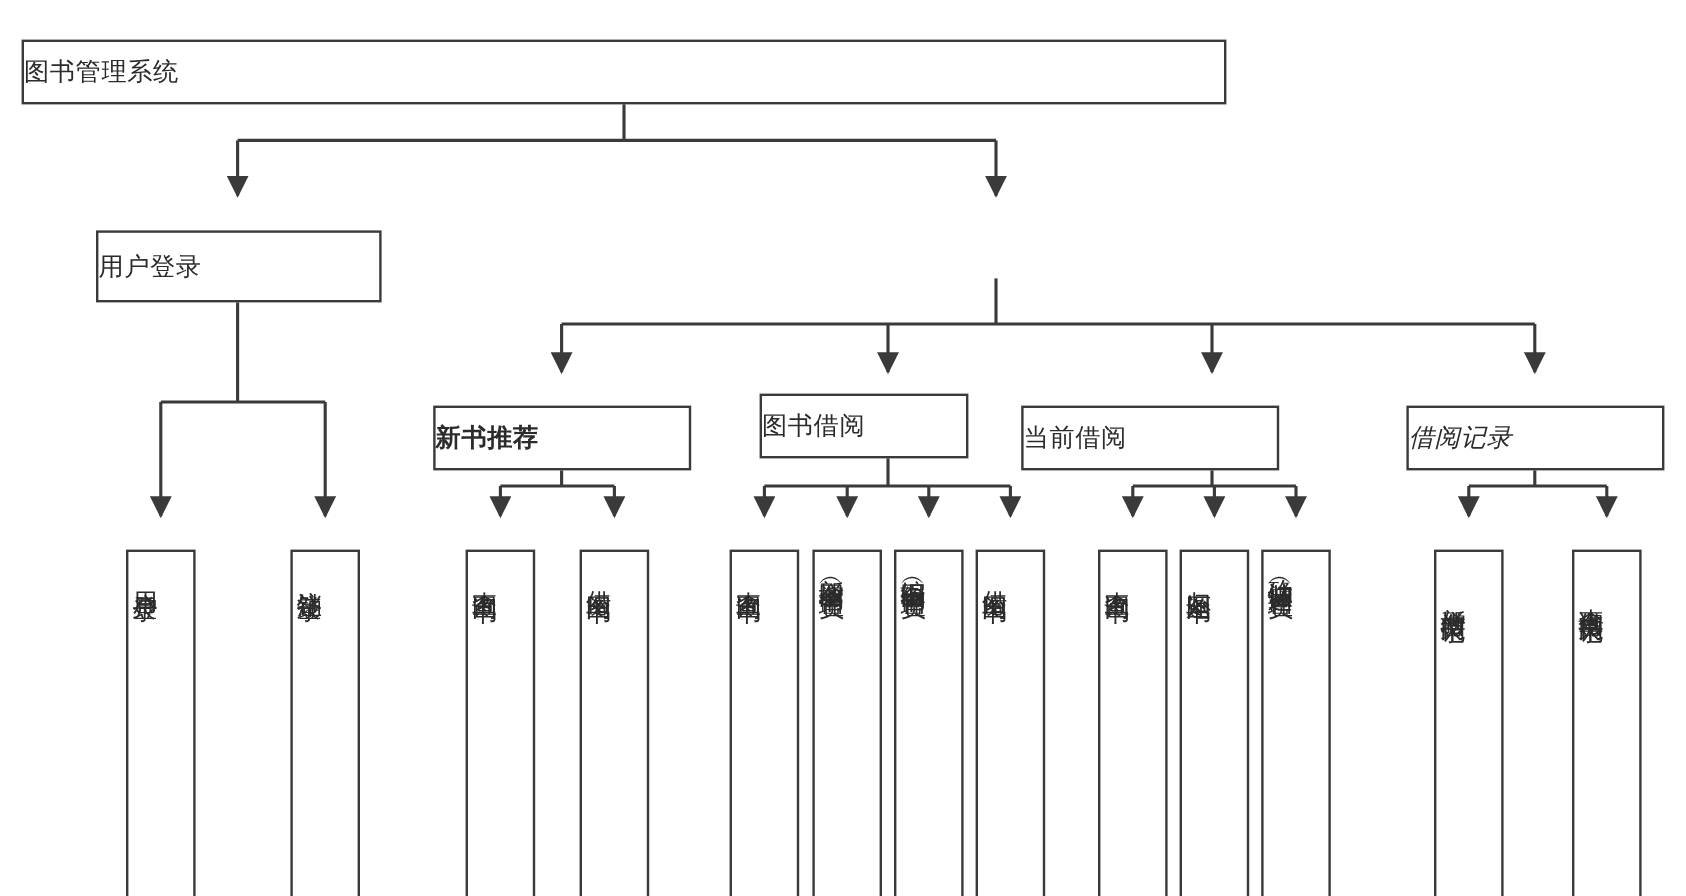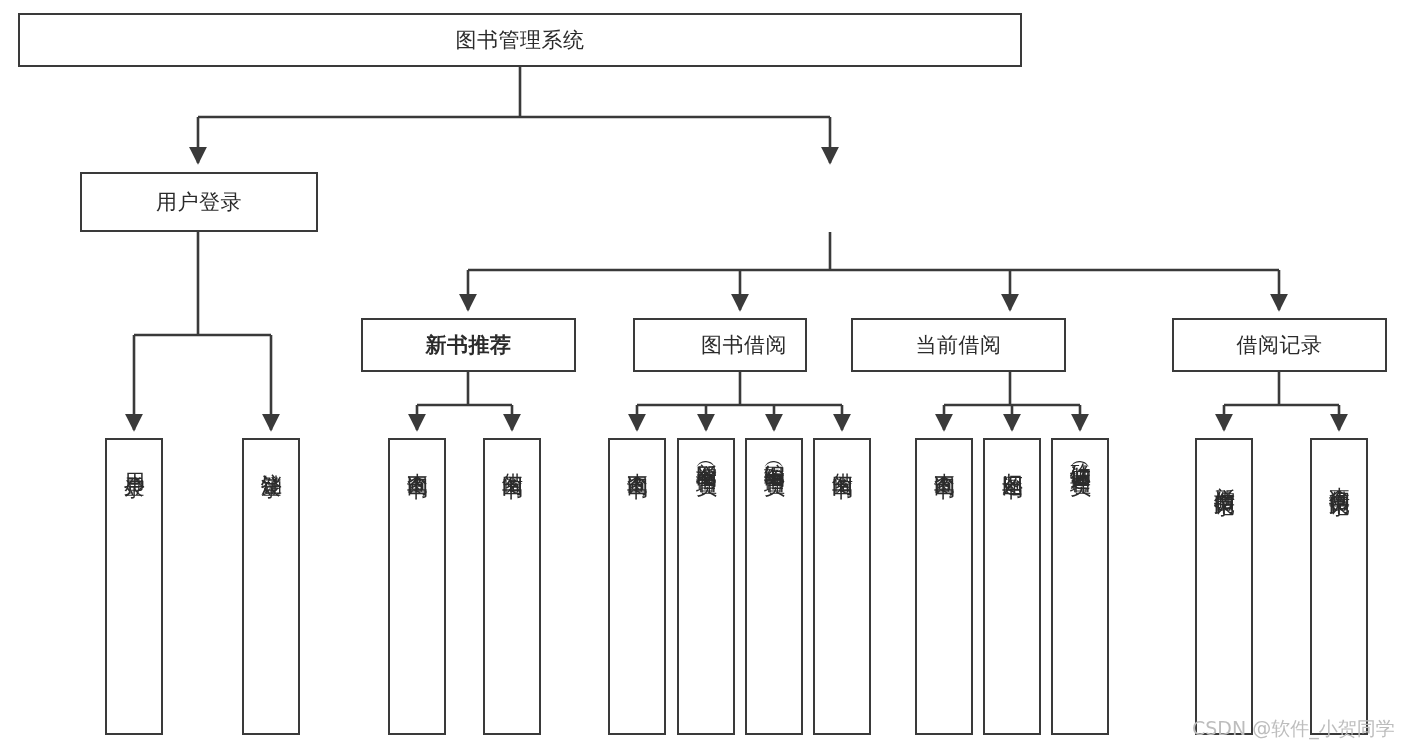--- a/index.html
+++ b/index.html
@@ -24,22 +24,23 @@
     width: 1405px;
     height: 747px;
   }
   .node {
     position: absolute;
     box-sizing: border-box;
     background: #ffffff;
     border: 2px solid #3a3a3a;
     display: flex;
     align-items: center;
-    justify-content: center;
+    justify-content: flex-start;
     z-index: 2;
+    margin-top: 20px;
   }
   .node .label {
     color: #2b2b2b;
     font-size: 21px;
     line-height: 1.18;
     letter-spacing: 0.5px;
     white-space: nowrap;
     text-align: center;
   }
   .node.vertical {
@@ -121,27 +122,27 @@
     <span class="label">图书管理系统</span>
   </div>
 
   <div class="node" style="left:80px; top:172px; width:238px; height:60px;">
     <span class="label">用户登录</span>
   </div>
 
   <div class="node" style="left:361px; top:318px; width:215px; height:54px;font-weight:bold;">
     <span class="label">新书推荐</span>
   </div>
-  <div class="node" style="left:633px; top:318px; width:174px; height:54px;padding-left:48px;">
+  <div class="node" style="left:633px; top:308px; width:174px; height:54px;">
     <span class="label">图书借阅</span>
   </div>
   <div class="node" style="left:851px; top:318px; width:215px; height:54px;">
     <span class="label">当前借阅</span>
   </div>
-  <div class="node" style="left:1172px; top:318px; width:215px; height:54px;">
+  <div class="node" style="left:1172px; top:318px; width:215px; height:54px;font-style:italic;">
     <span class="label">借阅记录</span>
   </div>
 
   <div class="node vertical" style="left:105px; top:438px; width:58px; height:297px;">
     <span class="label">用户登录</span>
   </div>
   <div class="node vertical" style="left:242px; top:438px; width:58px; height:297px;">
     <span class="label">注销登录</span>
   </div>
   <div class="node vertical" style="left:388px; top:438px; width:58px; height:297px;">
@@ -171,15 +172,14 @@
   <div class="node vertical" style="left:1051px; top:438px; width:58px; height:297px; padding-top:6px;">
     <span class="label">确认归还（管理员）</span>
   </div>
   <div class="node vertical" style="left:1195px; top:438px; width:58px; height:297px; padding-top:30px;">
     <span class="label">新增借阅记录</span>
   </div>
   <div class="node vertical" style="left:1310px; top:438px; width:58px; height:297px; padding-top:30px;">
     <span class="label">查询借阅记录</span>
   </div>
 
-  <div class="watermark" style="left:1192px; top:716px;">CSDN @软件_小贺同学</div>
 
 </div>
 
 </body></html>

